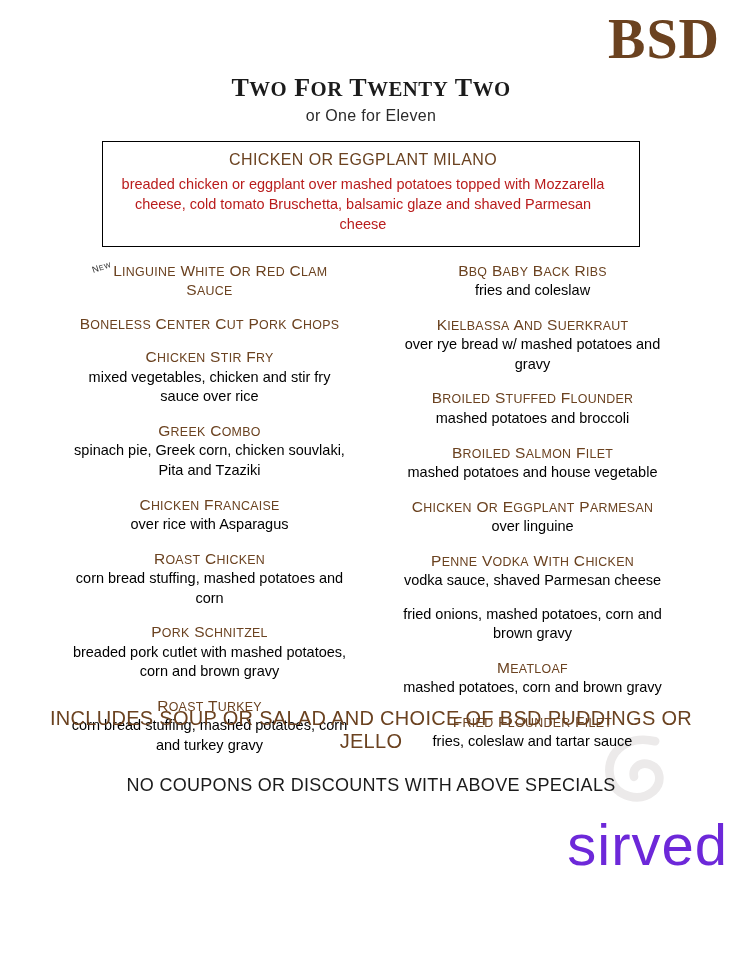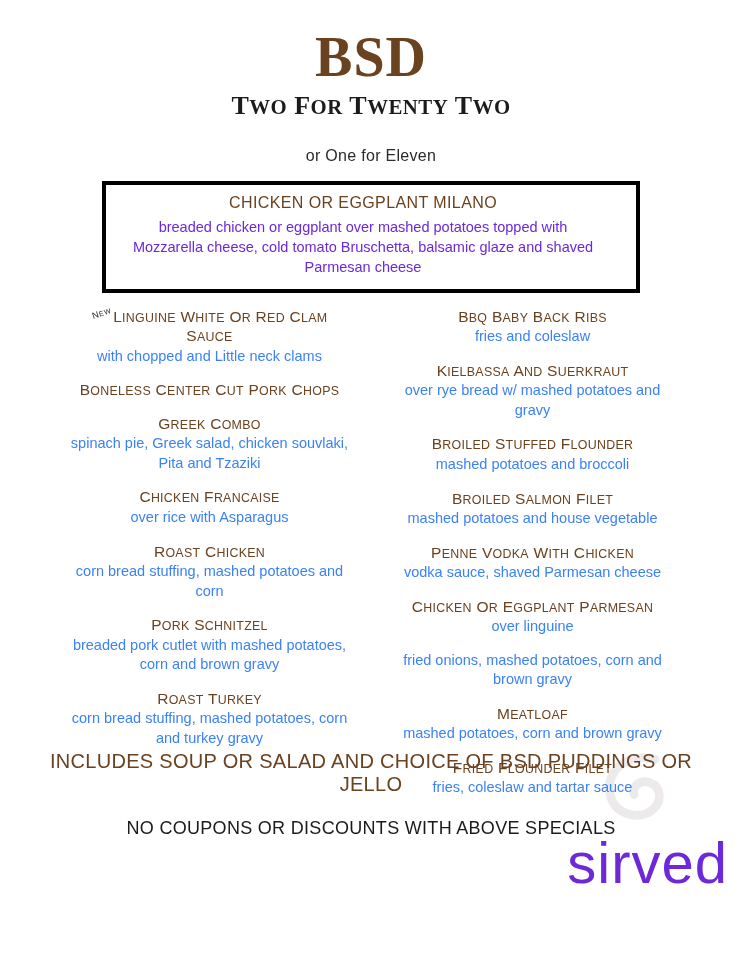--- a/index.html
+++ b/index.html
@@ -19,67 +19,67 @@
   .page {
     position: relative;
     width: 742px;
     height: 960px;
     box-sizing: border-box;
     padding: 0 22px;
   }
 
   
   .brand {
-    text-align: center;
+    text-align: right;
     font-family: "Liberation Serif", serif;
     font-weight: bold;
     font-size: 56px;
     letter-spacing: 1px;
     color: #6b4220;
-    margin-top: 28px;
+    margin-top: 10px;
     line-height: 1.05;
   }
   .headline {
     text-align: center;
     font-family: "Liberation Serif", serif;
     font-weight: bold;
     font-size: 26px;
     color: #1b1b1b;
     letter-spacing: 0.5px;
     margin-top: 4px;
   }
   .subheadline {
     text-align: center;
     font-family: "Liberation Sans", sans-serif;
     font-size: 16px;
     color: #2b2b2b;
-    margin-top: 26px;
+    margin-top: 4px;
     letter-spacing: 0.3px;
   }
 
   
   .sc { text-transform: uppercase; }
   .sc .lc { font-size: 0.80em; }
 
   
   .feature-box {
     margin: 16px 80px 0 80px;
-    border: 4px solid #000000;
+    border: 1px solid #000000;
     padding: 9px 32px 12px 16px;
     text-align: center;
   }
   .feature-title {
     font-size: 16px;
     color: #6b4220;
     letter-spacing: 0.4px;
     margin-bottom: 5px;
   }
   .feature-desc {
     font-size: 14.5px;
-    color: #6d28d9;
+    color: #b91c1c;
     line-height: 1.38;
   }
 
   
   .columns {
     display: flex;
     margin-top: 14px;
     padding: 0 46px;
     gap: 40px;
   }
@@ -91,21 +91,21 @@
     margin-bottom: 14px;
   }
   .item-name {
     font-size: 15.5px;
     color: #6b4220;
     letter-spacing: 0.3px;
     line-height: 1.25;
   }
   .item-desc {
     font-size: 14.5px;
-    color: #3b82f6;
+    color: #000000;
     line-height: 1.35;
     margin-top: 1px;
   }
   .new-badge {
     font-size: 9px;
     color: #2b2b2b;
     display: inline-block;
     transform: rotate(-18deg);
     vertical-align: super;
     letter-spacing: 0.5px;
@@ -173,28 +173,31 @@
 
     <div class="feature-box">
       <div class="feature-title">C<span class="lc">HICKEN</span> O<span class="lc">R</span> E<span class="lc">GGPLANT</span> M<span class="lc">ILANO</span></div>
       <div class="feature-desc">breaded chicken or eggplant over mashed potatoes topped with Mozzarella cheese, cold tomato Bruschetta, balsamic glaze and shaved Parmesan cheese</div>
     </div>
 
     <div class="columns">
       <div class="col" id="left-col">
           <div class="item">
             <div class="item-name sc"><span class="new-badge">N<span class="lc">EW</span></span><span>L<span class="lc">INGUINE</span> W<span class="lc">HITE</span> O<span class="lc">R</span> R<span class="lc">ED</span> C<span class="lc">LAM</span> S<span class="lc">AUCE</span></span></div>
-            <div class="item-desc">with chopped and Little neck clams</div>
           </div>
           <div class="item">
             <div class="item-name sc"><span>B<span class="lc">ONELESS</span> C<span class="lc">ENTER</span> C<span class="lc">UT</span> P<span class="lc">ORK</span> C<span class="lc">HOPS</span></span></div>
           </div>
           <div class="item">
+            <div class="item-name sc"><span>C<span class="lc">HICKEN</span> S<span class="lc">TIR</span> F<span class="lc">RY</span></span></div>
+            <div class="item-desc">mixed vegetables, chicken and stir fry sauce over rice</div>
+          </div>
+          <div class="item">
             <div class="item-name sc"><span>G<span class="lc">REEK</span> C<span class="lc">OMBO</span></span></div>
-            <div class="item-desc">spinach pie, Greek salad, chicken souvlaki, Pita and Tzaziki</div>
+            <div class="item-desc">spinach pie, Greek corn, chicken souvlaki, Pita and Tzaziki</div>
           </div>
           <div class="item">
             <div class="item-name sc"><span>C<span class="lc">HICKEN</span> F<span class="lc">RANCAISE</span></span></div>
             <div class="item-desc">over rice with Asparagus</div>
           </div>
           <div class="item">
             <div class="item-name sc"><span>R<span class="lc">OAST</span> C<span class="lc">HICKEN</span></span></div>
             <div class="item-desc">corn bread stuffing, mashed potatoes and corn</div>
           </div>
           <div class="item">
@@ -217,26 +220,26 @@
           </div>
           <div class="item">
             <div class="item-name sc"><span>B<span class="lc">ROILED</span> S<span class="lc">TUFFED</span> F<span class="lc">LOUNDER</span></span></div>
             <div class="item-desc">mashed potatoes and broccoli</div>
           </div>
           <div class="item">
             <div class="item-name sc"><span>B<span class="lc">ROILED</span> S<span class="lc">ALMON</span> F<span class="lc">ILET</span></span></div>
             <div class="item-desc">mashed potatoes and house vegetable</div>
           </div>
           <div class="item">
+            <div class="item-name sc"><span>C<span class="lc">HICKEN</span> O<span class="lc">R</span> E<span class="lc">GGPLANT</span> P<span class="lc">ARMESAN</span></span></div>
+            <div class="item-desc">over linguine</div>
+          </div>
+          <div class="item">
             <div class="item-name sc"><span>P<span class="lc">ENNE</span> V<span class="lc">ODKA</span> W<span class="lc">ITH</span> C<span class="lc">HICKEN</span></span></div>
             <div class="item-desc">vodka sauce, shaved Parmesan cheese</div>
-          </div>
-          <div class="item">
-            <div class="item-name sc"><span>C<span class="lc">HICKEN</span> O<span class="lc">R</span> E<span class="lc">GGPLANT</span> P<span class="lc">ARMESAN</span></span></div>
-            <div class="item-desc">over linguine</div>
           </div>
           <div class="item">
             <div class="item-desc">fried onions, mashed potatoes, corn and brown gravy</div>
           </div>
           <div class="item">
             <div class="item-name sc"><span>M<span class="lc">EATLOAF</span></span></div>
             <div class="item-desc">mashed potatoes, corn and brown gravy</div>
           </div>
           <div class="item">
             <div class="item-name sc"><span>F<span class="lc">RIED</span> F<span class="lc">LOUNDER</span> F<span class="lc">ILET</span></span></div>

